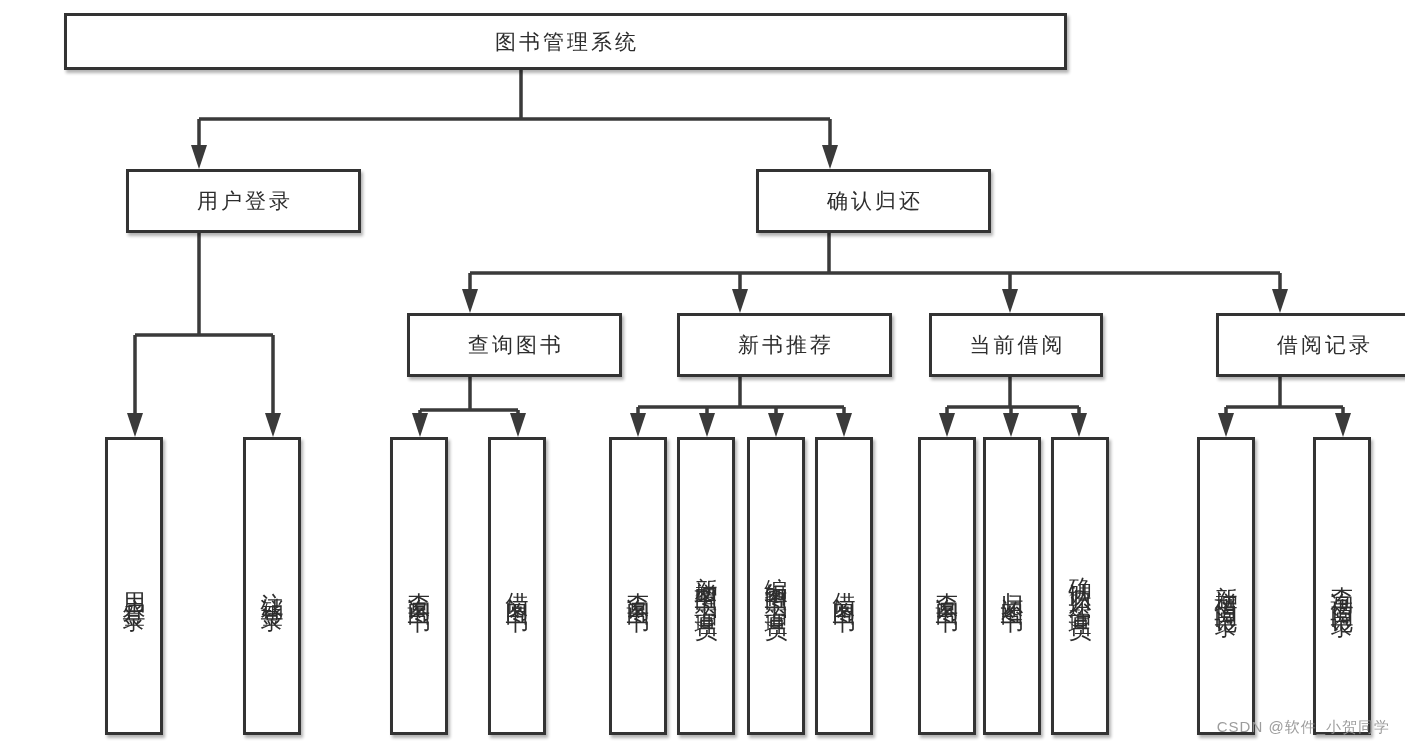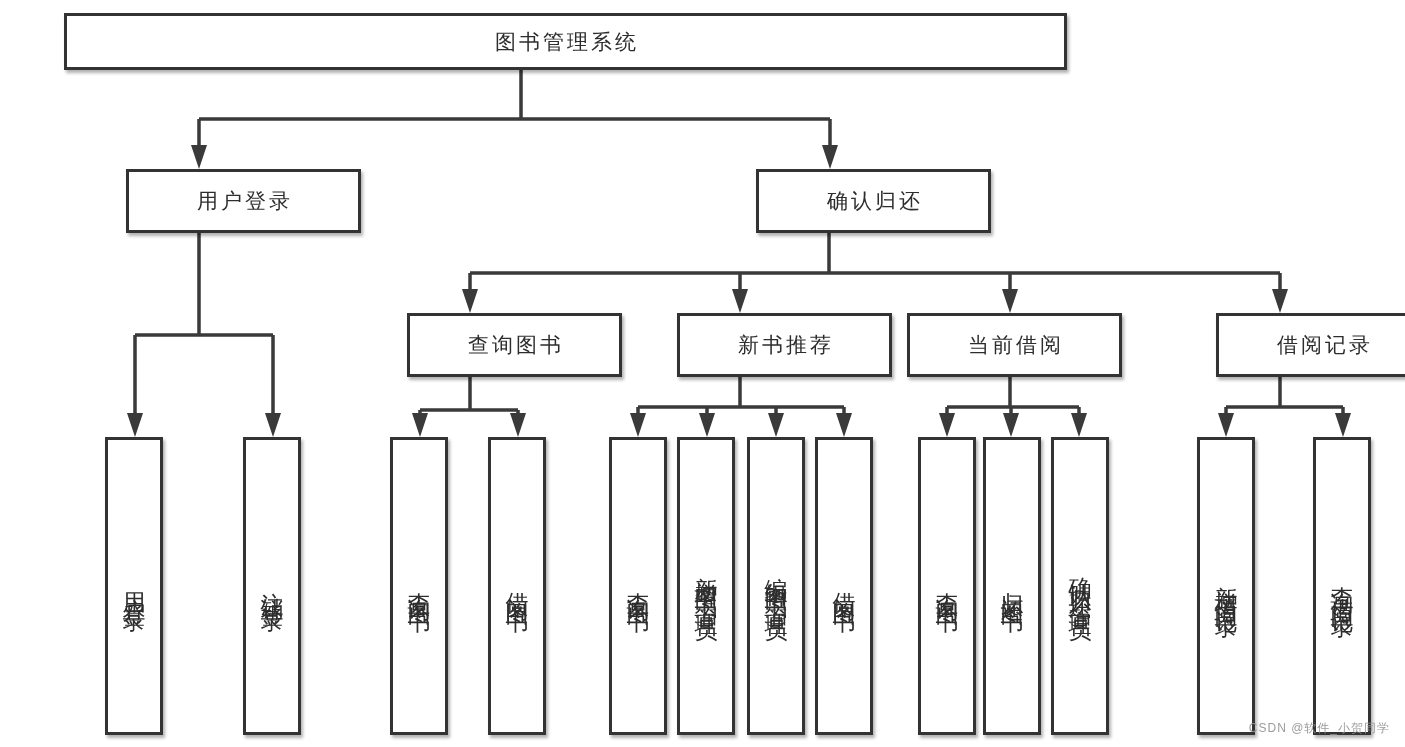--- a/index.html
+++ b/index.html
@@ -56,21 +56,21 @@
     text-orientation: mixed;
     font-size: 23px;
     letter-spacing: 6px;
     line-height: 1;
     z-index: 2;
   }
   .watermark {
     position: absolute;
     right: 15px;
     bottom: 10px;
-    font-size: 12px;
+    font-size: 15px;
     letter-spacing: 1px;
     color: rgba(148,148,148,0.92);
     white-space: nowrap;
     z-index: 3;
   }
 </style>
 </head>
 <body>
 
 <div class="canvas">
@@ -97,21 +97,21 @@
              M1218 413 L1234 413 L1226 437 Z  M1335 413 L1351 413 L1343 437 Z" fill="#3a3a3a" stroke="none"></path>
   </svg>
 
   <div class="node node-h node-root">图书管理系统</div>
 
   <div class="node node-h node-l2" style="left:82px; width:235px;">用户登录</div>
   <div class="node node-h node-l2" style="left:712px; width:235px;">确认归还</div>
 
   <div class="node node-h node-l3" style="left:363px; width:215px;">查询图书</div>
   <div class="node node-h node-l3" style="left:633px; width:215px;">新书推荐</div>
-  <div class="node node-h node-l3" style="left:863px; width:215px;">当前借阅</div>
+  <div class="node node-h node-l3" style="left:885px; width:174px;">当前借阅</div>
   <div class="node node-h node-l3" style="left:1172px; width:215px;">借阅记录</div>
 
   <div class="leaf" style="left:105px;">用户登录</div>
   <div class="leaf" style="left:243px;">注销登录</div>
   <div class="leaf" style="left:390px;">查询图书</div>
   <div class="leaf" style="left:488px;">借阅图书</div>
   <div class="leaf" style="left:609px;">查询图书</div>
   <div class="leaf" style="left:677px;">新增图书（管理员）</div>
   <div class="leaf" style="left:747px;">编辑图书（管理员）</div>
   <div class="leaf" style="left:815px;">借阅图书</div>

